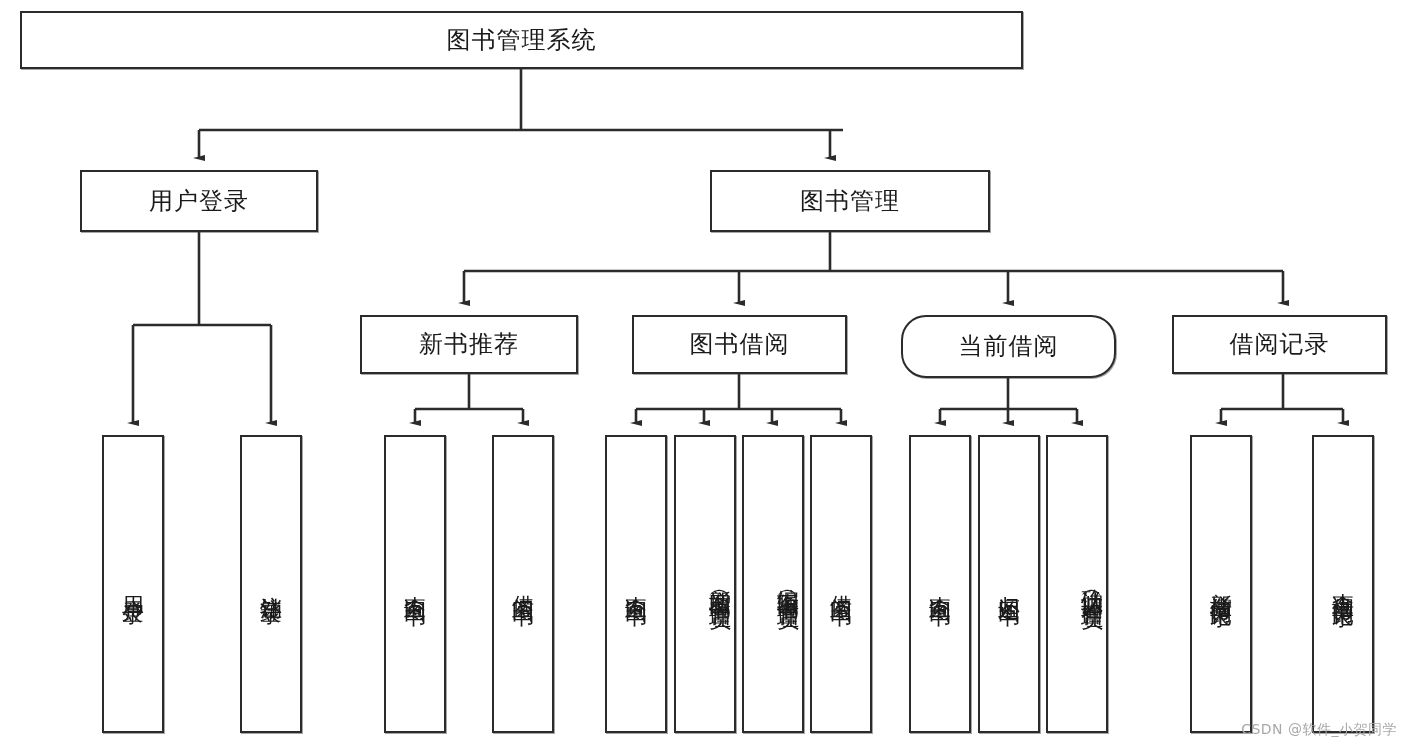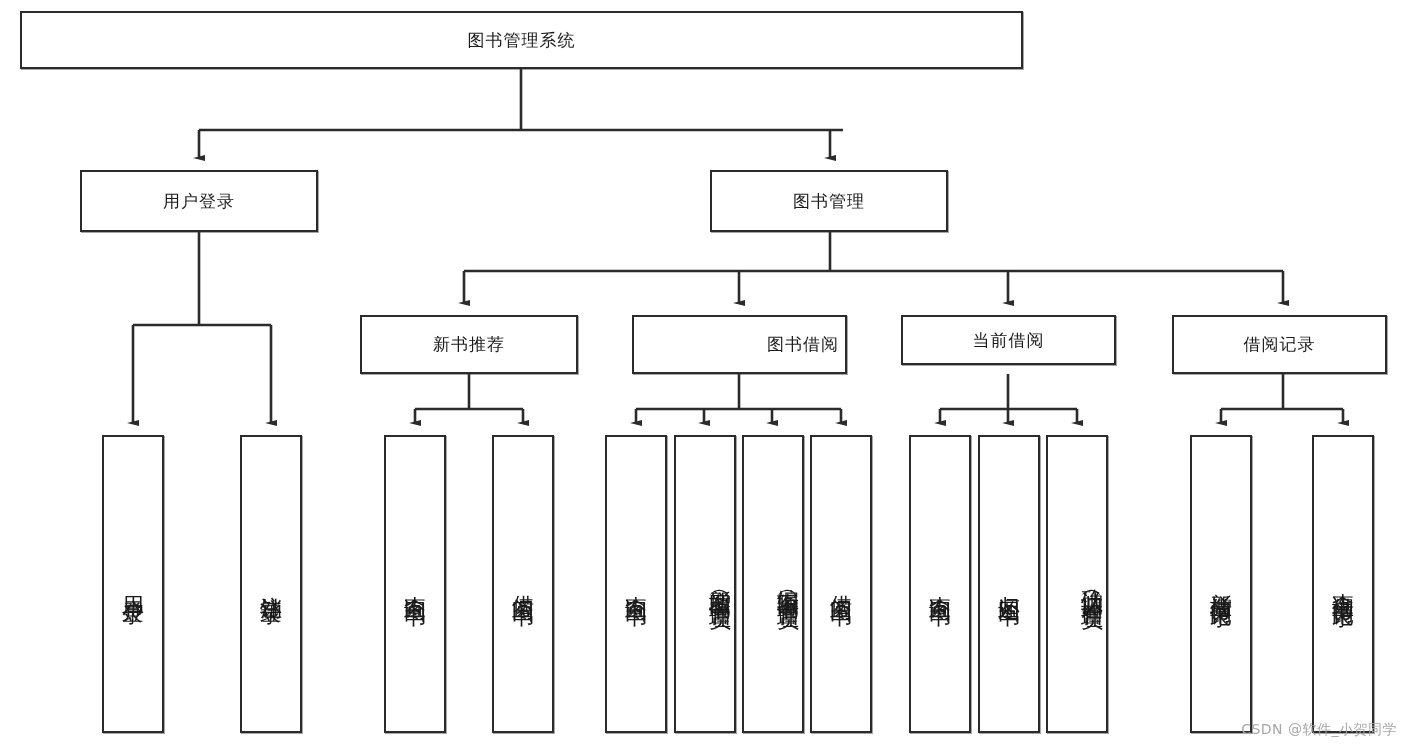--- a/index.html
+++ b/index.html
@@ -32,21 +32,21 @@
     border: 2px solid #2b2b2b;
     background: #ffffff;
     display: flex;
     align-items: center;
     justify-content: center;
     text-align: center;
     color: #1a1a1a;
     box-shadow: 1px 1px 0 rgba(60,60,60,0.45);
   }
   .node.horiz {
-    font-size: 17px;
+    font-size: 24px;
     line-height: 1.2;
     letter-spacing: 1px;
     padding: 0 6px;
   }
   .node.vert {
     writing-mode: vertical-rl;
     text-orientation: upright;
     font-size: 22px;
     line-height: 1.28;
     letter-spacing: 3px;
@@ -121,31 +121,31 @@
     </g>
   </svg>
 
   <div class="node horiz" style="left:20px; top:11px; width:1003px; height:58px;">
     <span>图书管理系统</span>
   </div>
 
   <div class="node horiz" style="left:80px; top:170px; width:238px; height:62px;">
     <span>用户登录</span>
   </div>
-  <div class="node horiz" style="left:710px; top:170px; width:238px; height:62px;">
+  <div class="node horiz" style="left:710px; top:170px; width:280px; height:62px;">
     <span>图书管理</span>
   </div>
 
   <div class="node horiz" style="left:360px; top:315px; width:218px; height:59px;justify-content:center;">
     <span>新书推荐</span>
   </div>
-  <div class="node horiz" style="left:632px; top:315px; width:215px; height:59px;justify-content:flex-end;">
+  <div class="node horiz" style="left:632px; top:315px; width:215px; height:59px;">
     <span>图书借阅</span>
   </div>
-  <div class="node horiz" style="left:901px; top:315px; width:215px; height:50px;">
+  <div class="node horiz" style="left:901px; top:315px; width:215px; height:63px;border-radius:25px;">
     <span>当前借阅</span>
   </div>
   <div class="node horiz" style="left:1172px; top:315px; width:215px; height:59px;">
     <span>借阅记录</span>
   </div>
 
   <div class="node vert" style="left:102px; top:435px; width:62px; height:298px;">
     <span>用户登录</span>
   </div>
   <div class="node vert" style="left:240px; top:435px; width:62px; height:298px;">

